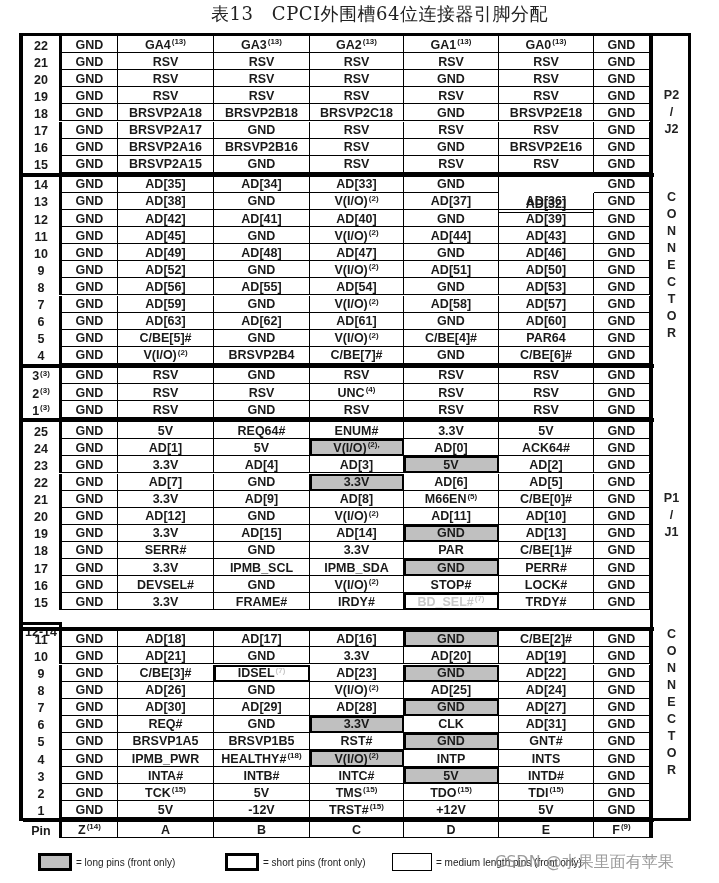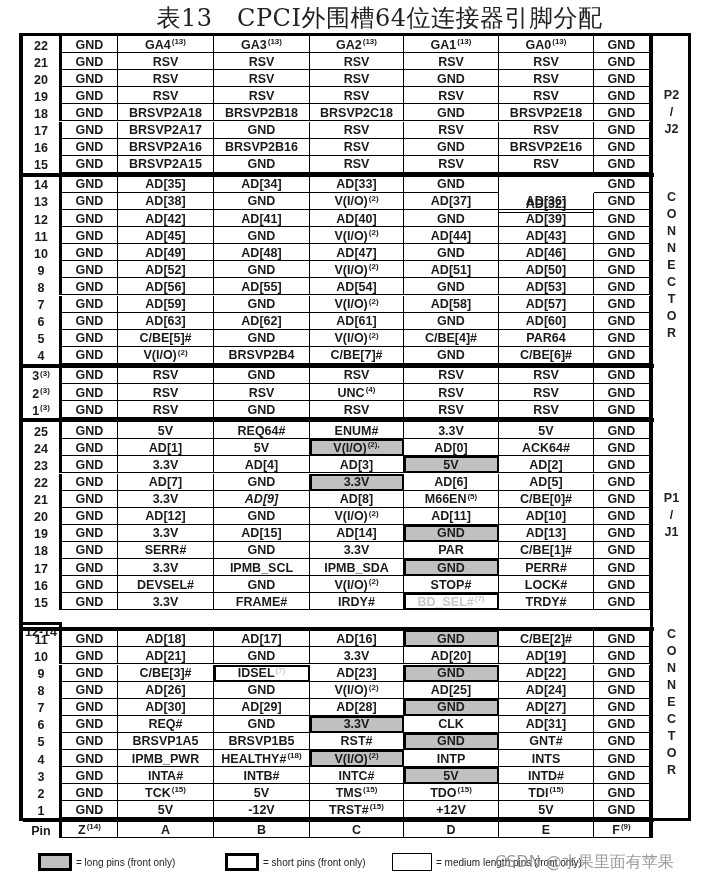--- a/index.html
+++ b/index.html
@@ -1,20 +1,20 @@
 <!DOCTYPE html>
 <html><head>
 <meta charset="utf-8">
 <style>
   * { box-sizing: border-box; margin: 0; padding: 0; }
   html, body { width: 719px; height: 883px; background: #ffffff; overflow: hidden; }
   body { position: relative; font-family: "Liberation Sans", sans-serif; color: #111; }
   .title {
     position: absolute; left: 0; top: 2px; width: 719px; text-align: center;
-    font-family: "DejaVu Serif", serif; font-size: 24px; color: #222; letter-spacing: 0.5px;
+    font-family: "DejaVu Serif", serif; font-size: 18px; color: #222; letter-spacing: 0.5px;
     padding-left: 40px;
   }
   .frame {
     position: absolute; left: 19px; top: 33px; width: 672px; height: 788px;
     border: 3px solid #000; border-left: 4px solid #000;
   }
   .grid { position: absolute; left: 0; top: 0; }
   .row { position: absolute; left: 0; height: 17px; display: flex; }
   .cell {
     position: relative; height: 100%; display: flex; align-items: flex-end; justify-content: center;
@@ -768,21 +768,21 @@
       <div class="row" style="top: 454.6px; height: 17.1px;">
         <div class="cell pin" style="width: 39px;">
           <span>21</span>
         </div>
         <div class="cell" style="width: 56px;">
           <span>GND</span>
         </div>
         <div class="cell" style="width: 96px;">
           <span>3.3V</span>
         </div>
-        <div class="cell" style="width: 96px; font-style: italic;">
+        <div class="cell" style="width: 96px;">
           <span>AD[9]</span>
         </div>
         <div class="cell" style="width: 94px;">
           <span>AD[8]</span>
         </div>
         <div class="cell" style="width: 95px;">
           <span>M66EN</span>
           <sup>(5)</sup>
         </div>
         <div class="cell" style="width: 95px;">

